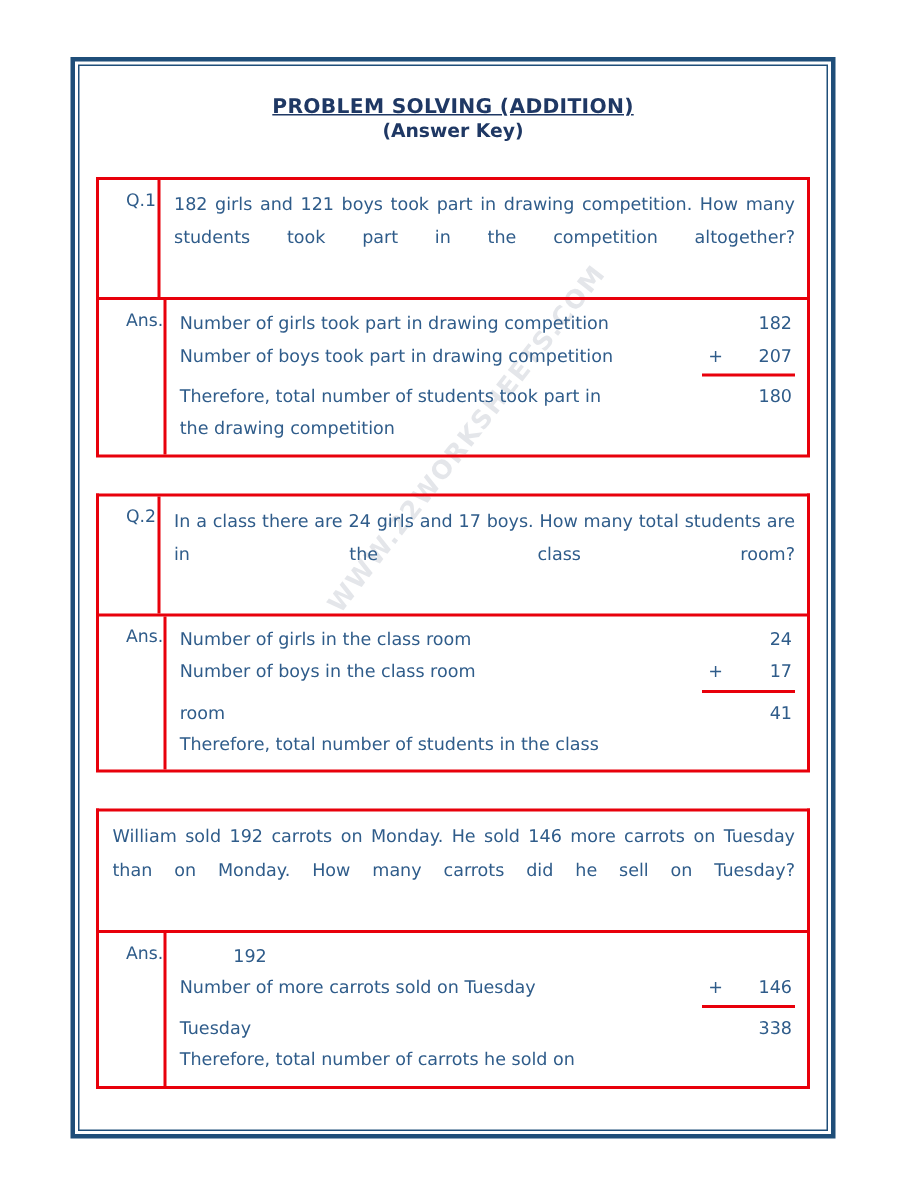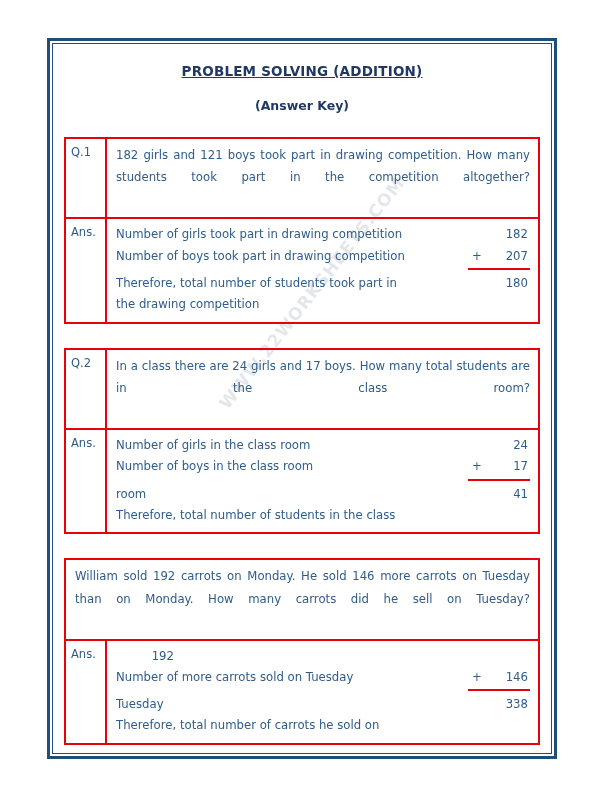--- a/index.html
+++ b/index.html
@@ -73,21 +73,20 @@
     letter-spacing: 0.2px;
     margin-top: 7px;
     text-decoration: underline;
   }
   .doc-subtitle {
     text-align: center;
     font-family: "DejaVu Sans", sans-serif;
     font-size: 12.5px;
     font-weight: bold;
     color: #1F3864;
-    margin-top: 19px;
   }
 
   
   .qa-group {
     position: relative;
     z-index: 2;
     margin-top: 24px;
     border: 2px solid #E8000B;
     border-bottom: none;
     background: transparent;
@@ -96,21 +95,21 @@
 
   .qa-row {
     display: flex;
     align-items: stretch;
     border-bottom: 2px solid #E8000B;
   }
 
   .qa-label {
     flex: 0 0 41px;
     border-right: 2px solid #E8000B;
-    padding: 5px 0 4px 5px;
+    padding: 5px 0 4px 18px;
     font-family: "DejaVu Sans", sans-serif;
     font-size: 11.5px;
     color: #2F5C8A;
     line-height: 1.45;
   }
 
   .qa-body {
     flex: 1 1 auto;
     padding: 5px 8px 6px 9px;
     min-width: 0;

